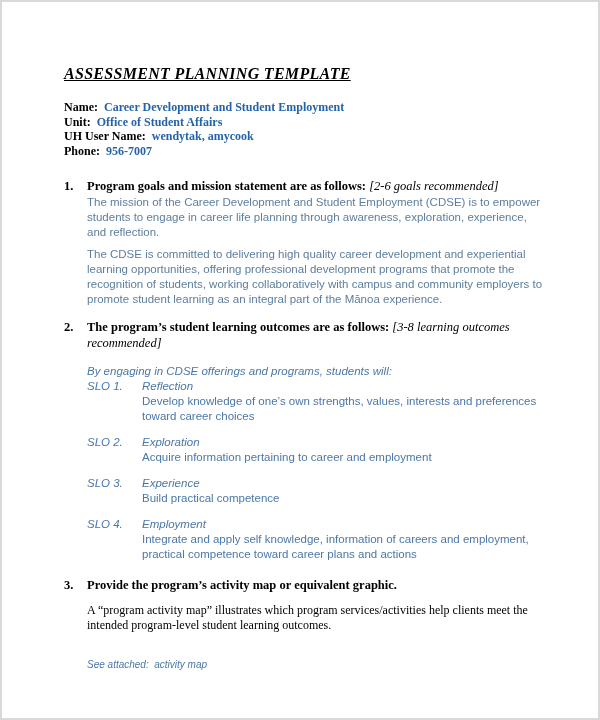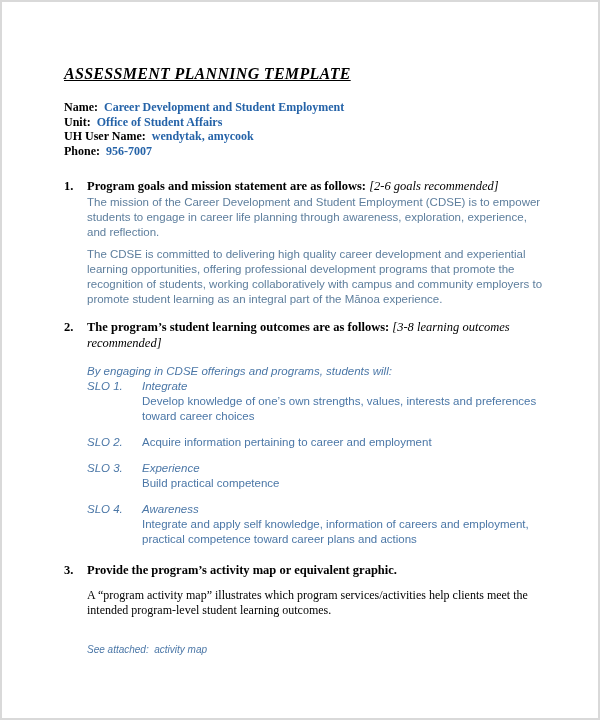--- a/index.html
+++ b/index.html
@@ -119,41 +119,42 @@
     <span class="num">2.</span>
     <span><span class="h">The program’s student learning outcomes are as follows:</span>
       <span class="note">[3-8 learning outcomes recommended]</span></span>
   </div>
   <p class="lead-in indent">By engaging in CDSE offerings and programs, students will:</p>
 
   <div class="slo-list indent">
     <div class="slo-row">
       <span class="slo-label">SLO 1.</span>
       <div class="slo-body">
-        <div class="slo-name">Integrate</div>
+        <div class="slo-name">Reflection</div>
         <div class="slo-desc">Develop knowledge of one’s own strengths, values, interests and preferences toward career choices</div>
       </div>
     </div>
     <div class="slo-row">
       <span class="slo-label">SLO 2.</span>
       <div class="slo-body">
+        <div class="slo-name">Exploration</div>
         <div class="slo-desc">Acquire information pertaining to career and employment</div>
       </div>
     </div>
     <div class="slo-row">
       <span class="slo-label">SLO 3.</span>
       <div class="slo-body">
         <div class="slo-name">Experience</div>
         <div class="slo-desc">Build practical competence</div>
       </div>
     </div>
     <div class="slo-row">
       <span class="slo-label">SLO 4.</span>
       <div class="slo-body">
-        <div class="slo-name">Awareness</div>
+        <div class="slo-name">Employment</div>
         <div class="slo-desc">Integrate and apply self knowledge, information of careers and employment, practical competence toward career plans and actions</div>
       </div>
     </div>
   </div>
 
   <div class="section-heading" id="sec3-heading">
     <span class="num">3.</span>
     <span><span class="h">Provide the program’s activity map or equivalent graphic.</span></span>
   </div>
   <p class="serif-par indent">A “program activity map” illustrates which program services/activities help clients meet the intended program-level student learning outcomes.</p>

